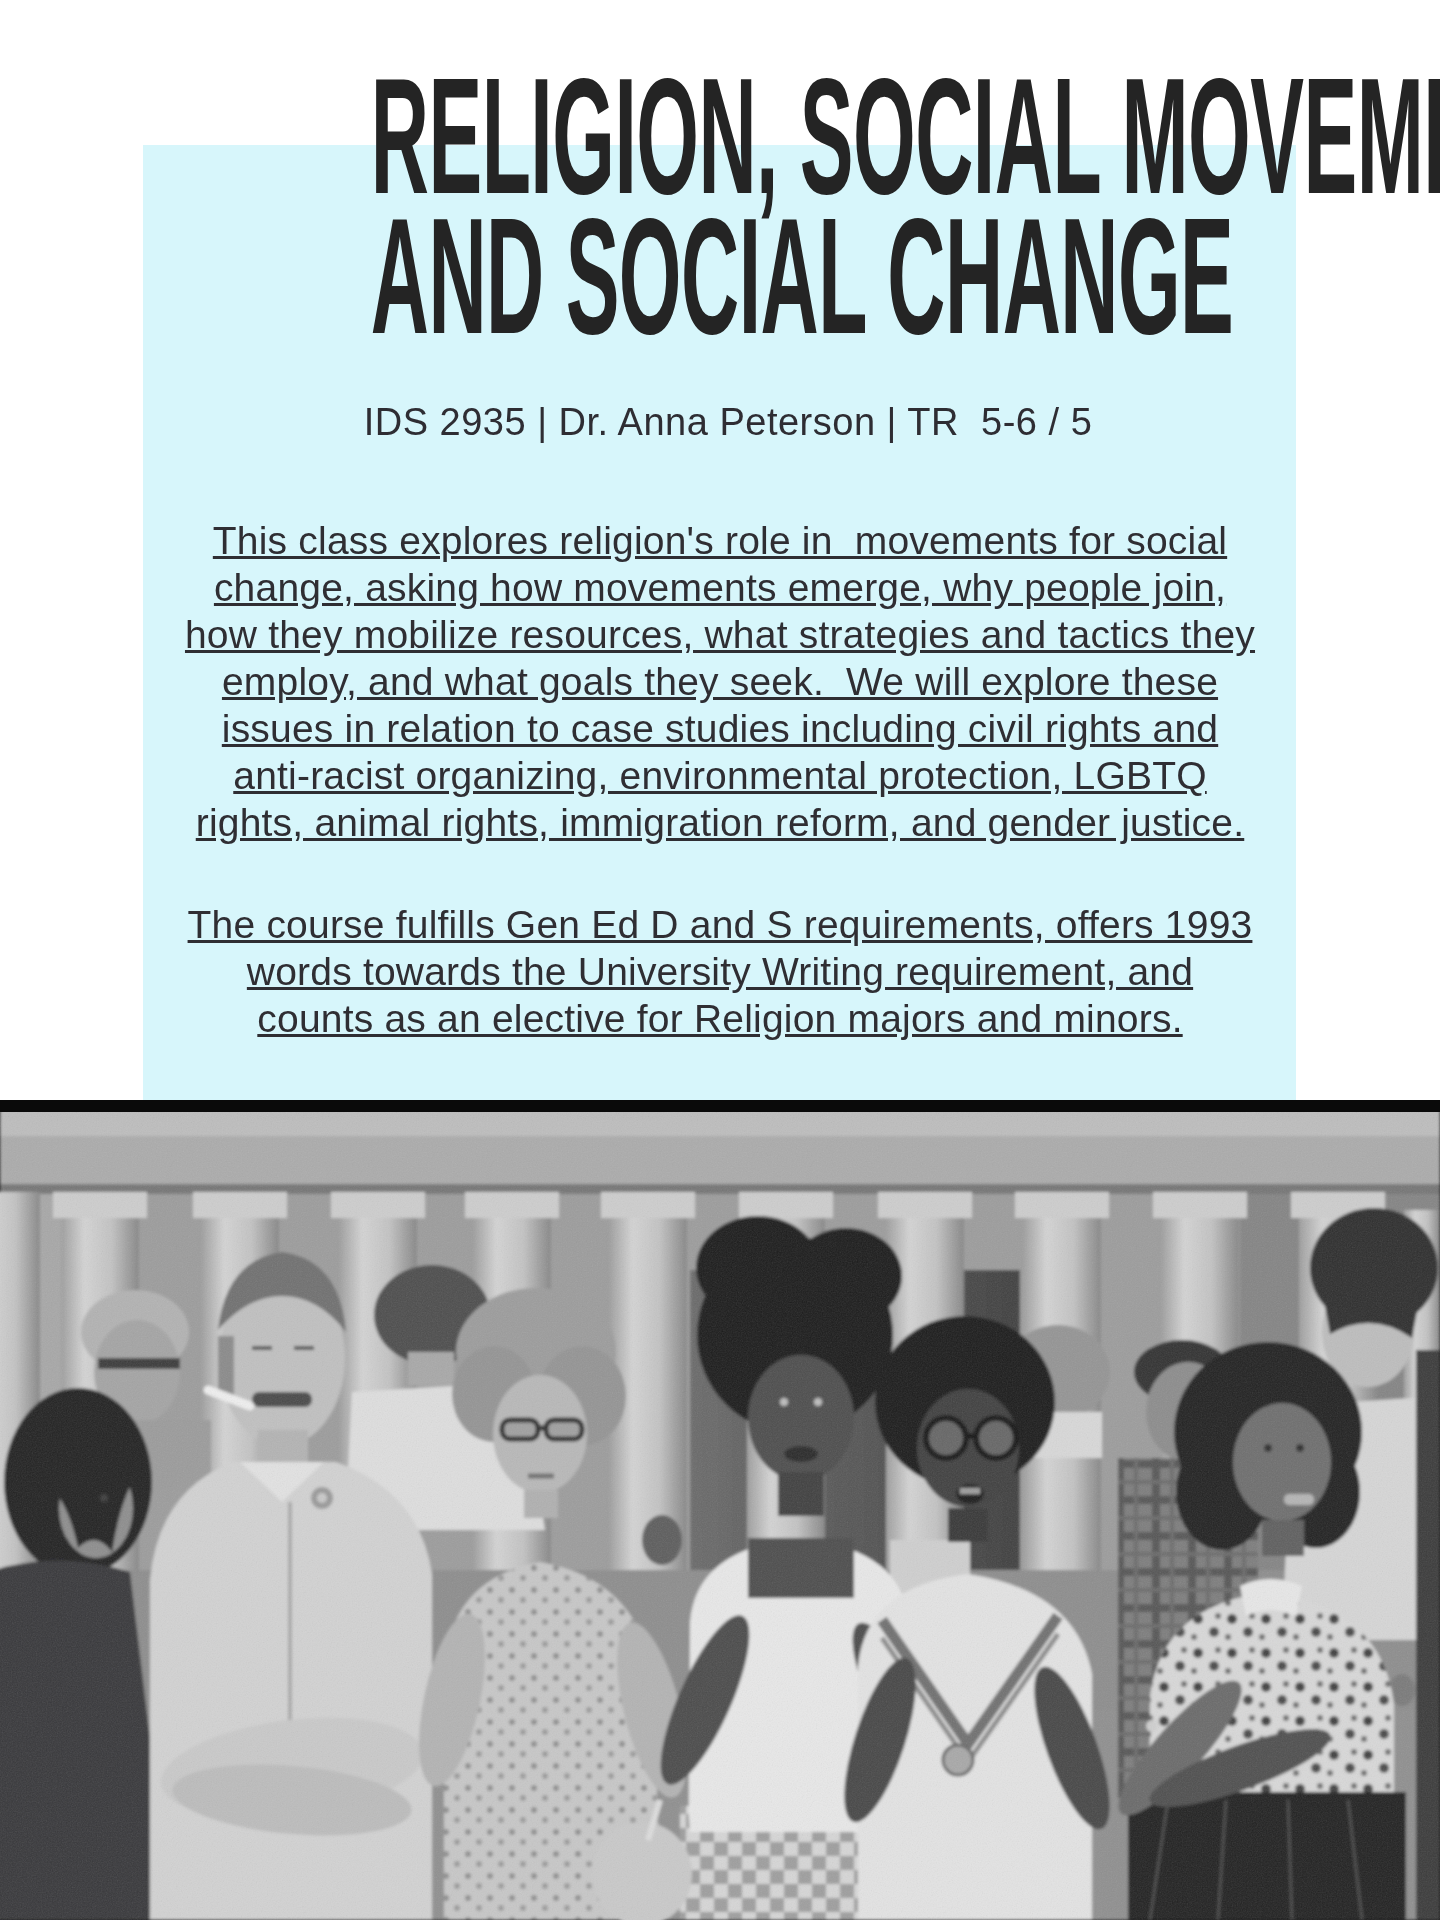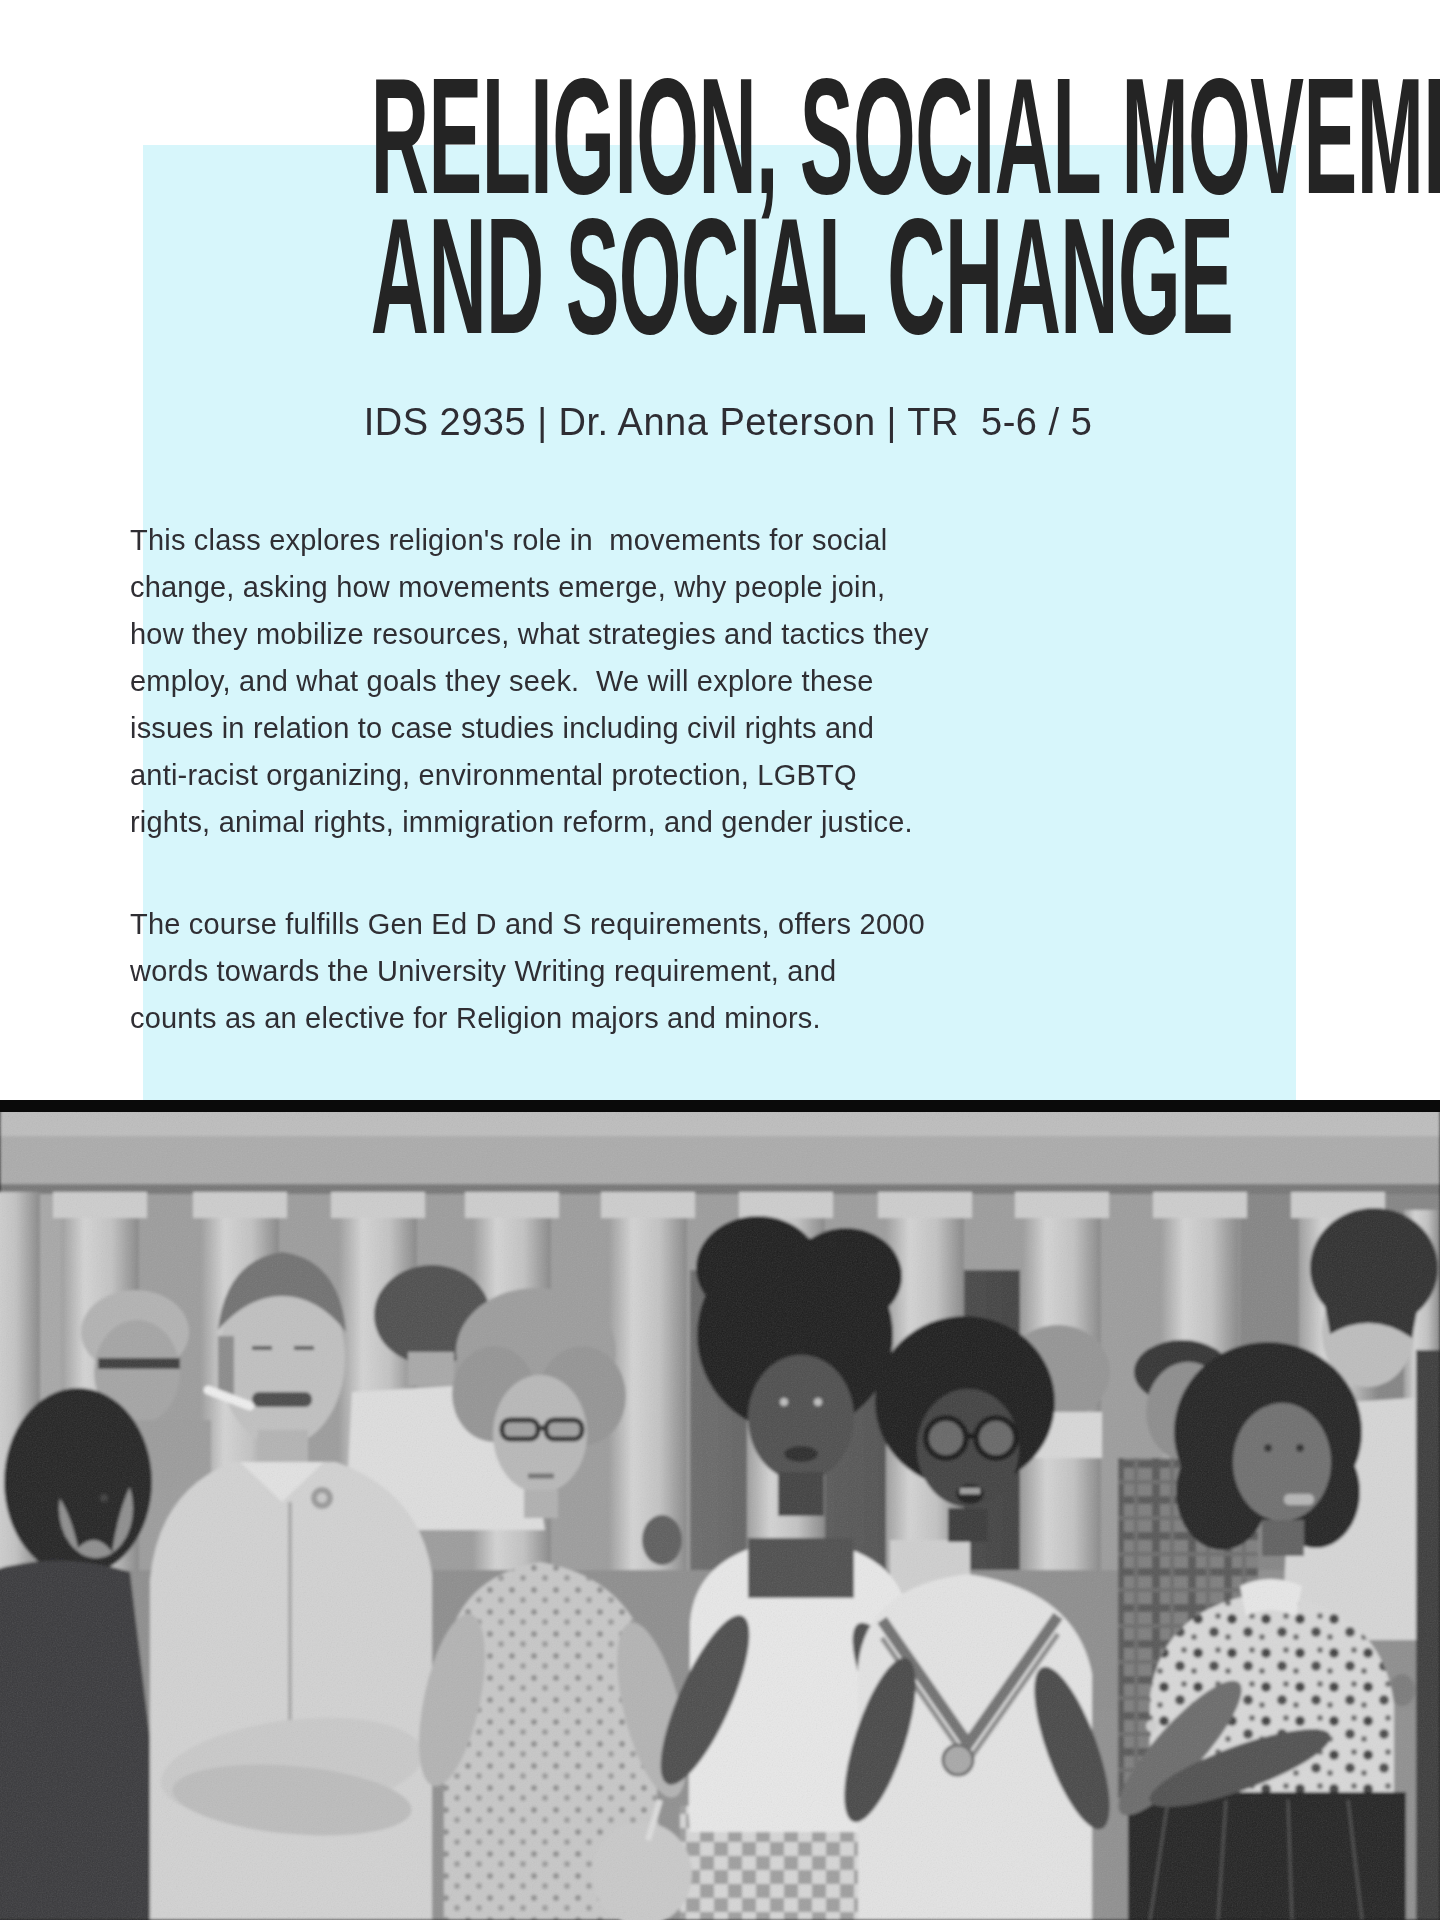--- a/index.html
+++ b/index.html
@@ -39,26 +39,27 @@
     line-height:46px;
     color:#2e2d33;
     white-space:pre-wrap;
     letter-spacing:0.5px;
   }
   .para{
     position:absolute;
     left:50%;
     transform:translateX(-50%);
     width:1180px;
-    text-align:left;
-    font-size:29px;
+    text-align:center;
+    font-size:39px;
     line-height:47px;
     color:#2f2e33;
     white-space:pre-wrap;
     letter-spacing:0.2px;
+    text-decoration:underline;
   }
   .para-description{ top:517px; }
   .para-requirements{ top:901px; }
   .photo{
     position:absolute;
     left:0;top:1100px;
     width:1440px;height:820px;
     background:#101010;
   }
   .photo svg{display:block;width:1440px;height:820px;}
@@ -78,21 +79,21 @@
   <div class="course-info">IDS 2935 | Dr. Anna Peterson | TR  5-6 / 5</div>
 
   <div class="para para-description">This class explores religion's role in  movements for social
 change, asking how movements emerge, why people join,
 how they mobilize resources, what strategies and tactics they
 employ, and what goals they seek.  We will explore these
 issues in relation to case studies including civil rights and
 anti-racist organizing, environmental protection, LGBTQ
 rights, animal rights, immigration reform, and gender justice.</div>
 
-  <div class="para para-requirements">The course fulfills Gen Ed D and S requirements, offers 2000
+  <div class="para para-requirements">The course fulfills Gen Ed D and S requirements, offers 1993
 words towards the University Writing requirement, and
 counts as an elective for Religion majors and minors.</div>
 
   <div class="photo">
     <svg viewBox="0 0 1440 820" xmlns="http://www.w3.org/2000/svg" role="img">
       <defs>
         <linearGradient id="colGrad" x1="0" y1="0" x2="1" y2="0">
           <stop offset="0" stop-color="#9d9d9d"></stop>
           <stop offset="0.3" stop-color="#d4d4d4"></stop>
           <stop offset="0.65" stop-color="#c2c2c2"></stop>

